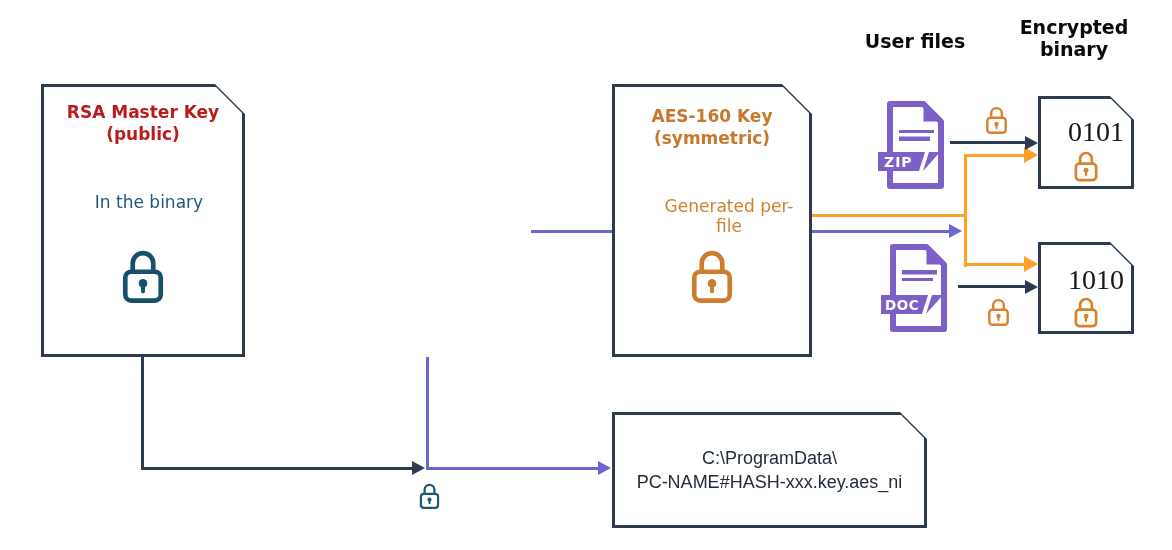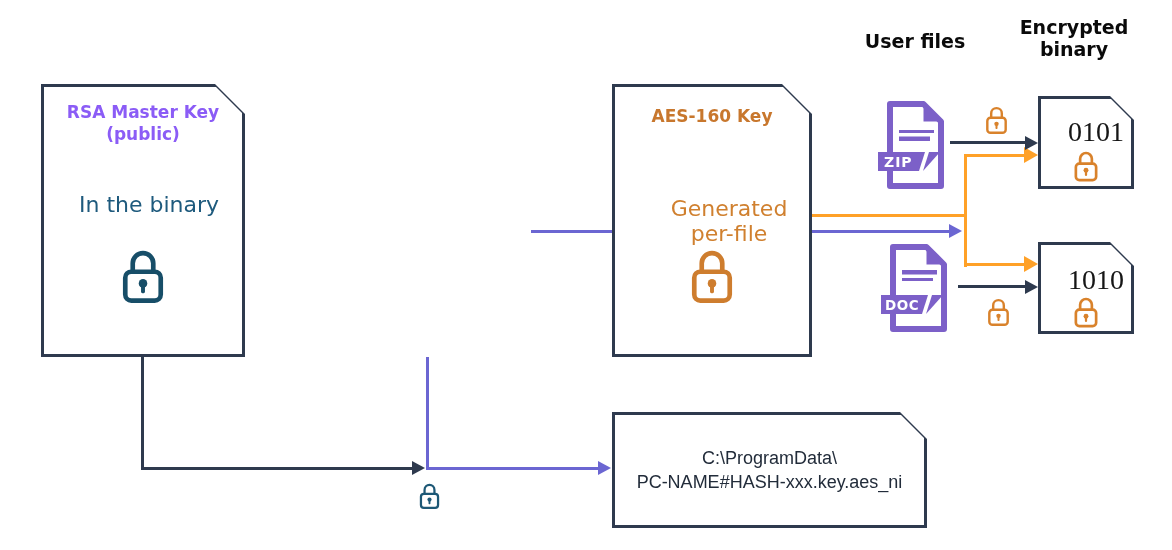--- a/index.html
+++ b/index.html
@@ -6,21 +6,21 @@
   #canvas{position:relative;width:1172px;height:550px;background:#fff;overflow:hidden;
           font-family:"DejaVu Sans",sans-serif;}
   
   .docbox{position:absolute;}
   .docbox .shell{position:absolute;inset:0;background:#2E3A4E;
     clip-path:polygon(0 0, calc(100% - var(--ch)) 0, 100% var(--ch), 100% 100%, 0 100%);}
   .docbox .inner{position:absolute;inset:3px;background:#fff;
     clip-path:polygon(0 0, calc(100% - var(--chi)) 0, 100% var(--chi), 100% 100%, 0 100%);}
   .btitle{position:absolute;left:0;right:0;text-align:center;font-weight:bold;
           font-size:17px;line-height:1.28;}
-  .bsub{position:absolute;left:0;right:16px;text-align:center;font-size:22px;margin-left:28px;}
+  .bsub{position:absolute;left:0;right:16px;text-align:center;font-size:17px;margin-left:28px;}
   .lockbox{position:absolute;line-height:0;}
   .lockbox svg{display:block;width:100%;height:100%;}
   .ln{position:absolute;background:#2E3A4E;}
   .ln.purple{background:#6B66D2;}
   .ln.orange{background:#FFA128;}
   .ah{position:absolute;width:0;height:0;border-top:7px solid transparent;
       border-bottom:7px solid transparent;border-left:13px solid #2E3A4E;}
   .ah.purple{border-left-color:#6B66D2;}
   .ah.orange{border-left-color:#FFA128;border-top-width:8px;border-bottom-width:8px;
              border-left-width:14px;}
@@ -38,41 +38,42 @@
 <body>
 
 <div id="canvas">
 
   <div class="heading" style="left:845px;top:30px;width:140px;">User files</div>
   <div class="heading" style="left:1018px;top:16px;width:112px;">Encrypted binary</div>
 
   <div class="docbox" style="left:41px;top:84px;width:204px;height:273px;--ch:30px;--chi:26px;">
     <div class="shell"></div>
     <div class="inner"></div>
-    <div class="btitle" style="top:18px;color:#8b5cf6;">
+    <div class="btitle" style="top:18px;color:#b91c1c;">
       <div>RSA Master Key</div>
       <div>(public)</div>
     </div>
     <div class="bsub" style="top:108px;color:#1E5A7D;">In the binary</div>
     <div class="lockbox" style="left:50%;margin-left:-28px;top:160px;width:56px;height:62px;color:#174E68;">
         <svg viewBox="0 0 60 64" preserveAspectRatio="xMidYMid meet">
           <path d="M19 31 V19.5 a11 11 0 0 1 22 0 V31" fill="none" stroke="currentColor" stroke-width="5" stroke-linecap="round"></path>
           <rect x="11" y="28.5" width="38" height="31" rx="6.5" fill="#fff" stroke="currentColor" stroke-width="5"></rect>
           <circle cx="30" cy="41" r="4.6" fill="currentColor"></circle>
           <rect x="27.9" y="43" width="4.2" height="8.5" rx="1.5" fill="currentColor"></rect>
         </svg>
       </div>
   </div>
 
 
   <div class="docbox" style="left:612px;top:84px;width:200px;height:273px;--ch:30px;--chi:26px;">
     <div class="shell"></div>
     <div class="inner"></div>
     <div class="btitle" style="top:22px;color:#C8772D;">
       <div>AES-160 Key</div>
+      <div>(symmetric)</div>
     </div>
     <div class="bsub" style="top:112px;color:#D0802F;padding-left:22px;">Generated per-file</div>
     <div class="lockbox" style="left:50%;margin-left:-28px;top:160px;width:56px;height:62px;color:#CE7D2E;">
         <svg viewBox="0 0 60 64" preserveAspectRatio="xMidYMid meet">
           <path d="M19 31 V19.5 a11 11 0 0 1 22 0 V31" fill="none" stroke="currentColor" stroke-width="5" stroke-linecap="round"></path>
           <rect x="11" y="28.5" width="38" height="31" rx="6.5" fill="#fff" stroke="currentColor" stroke-width="5"></rect>
           <circle cx="30" cy="41" r="4.6" fill="currentColor"></circle>
           <rect x="27.9" y="43" width="4.2" height="8.5" rx="1.5" fill="currentColor"></rect>
         </svg>
       </div>

